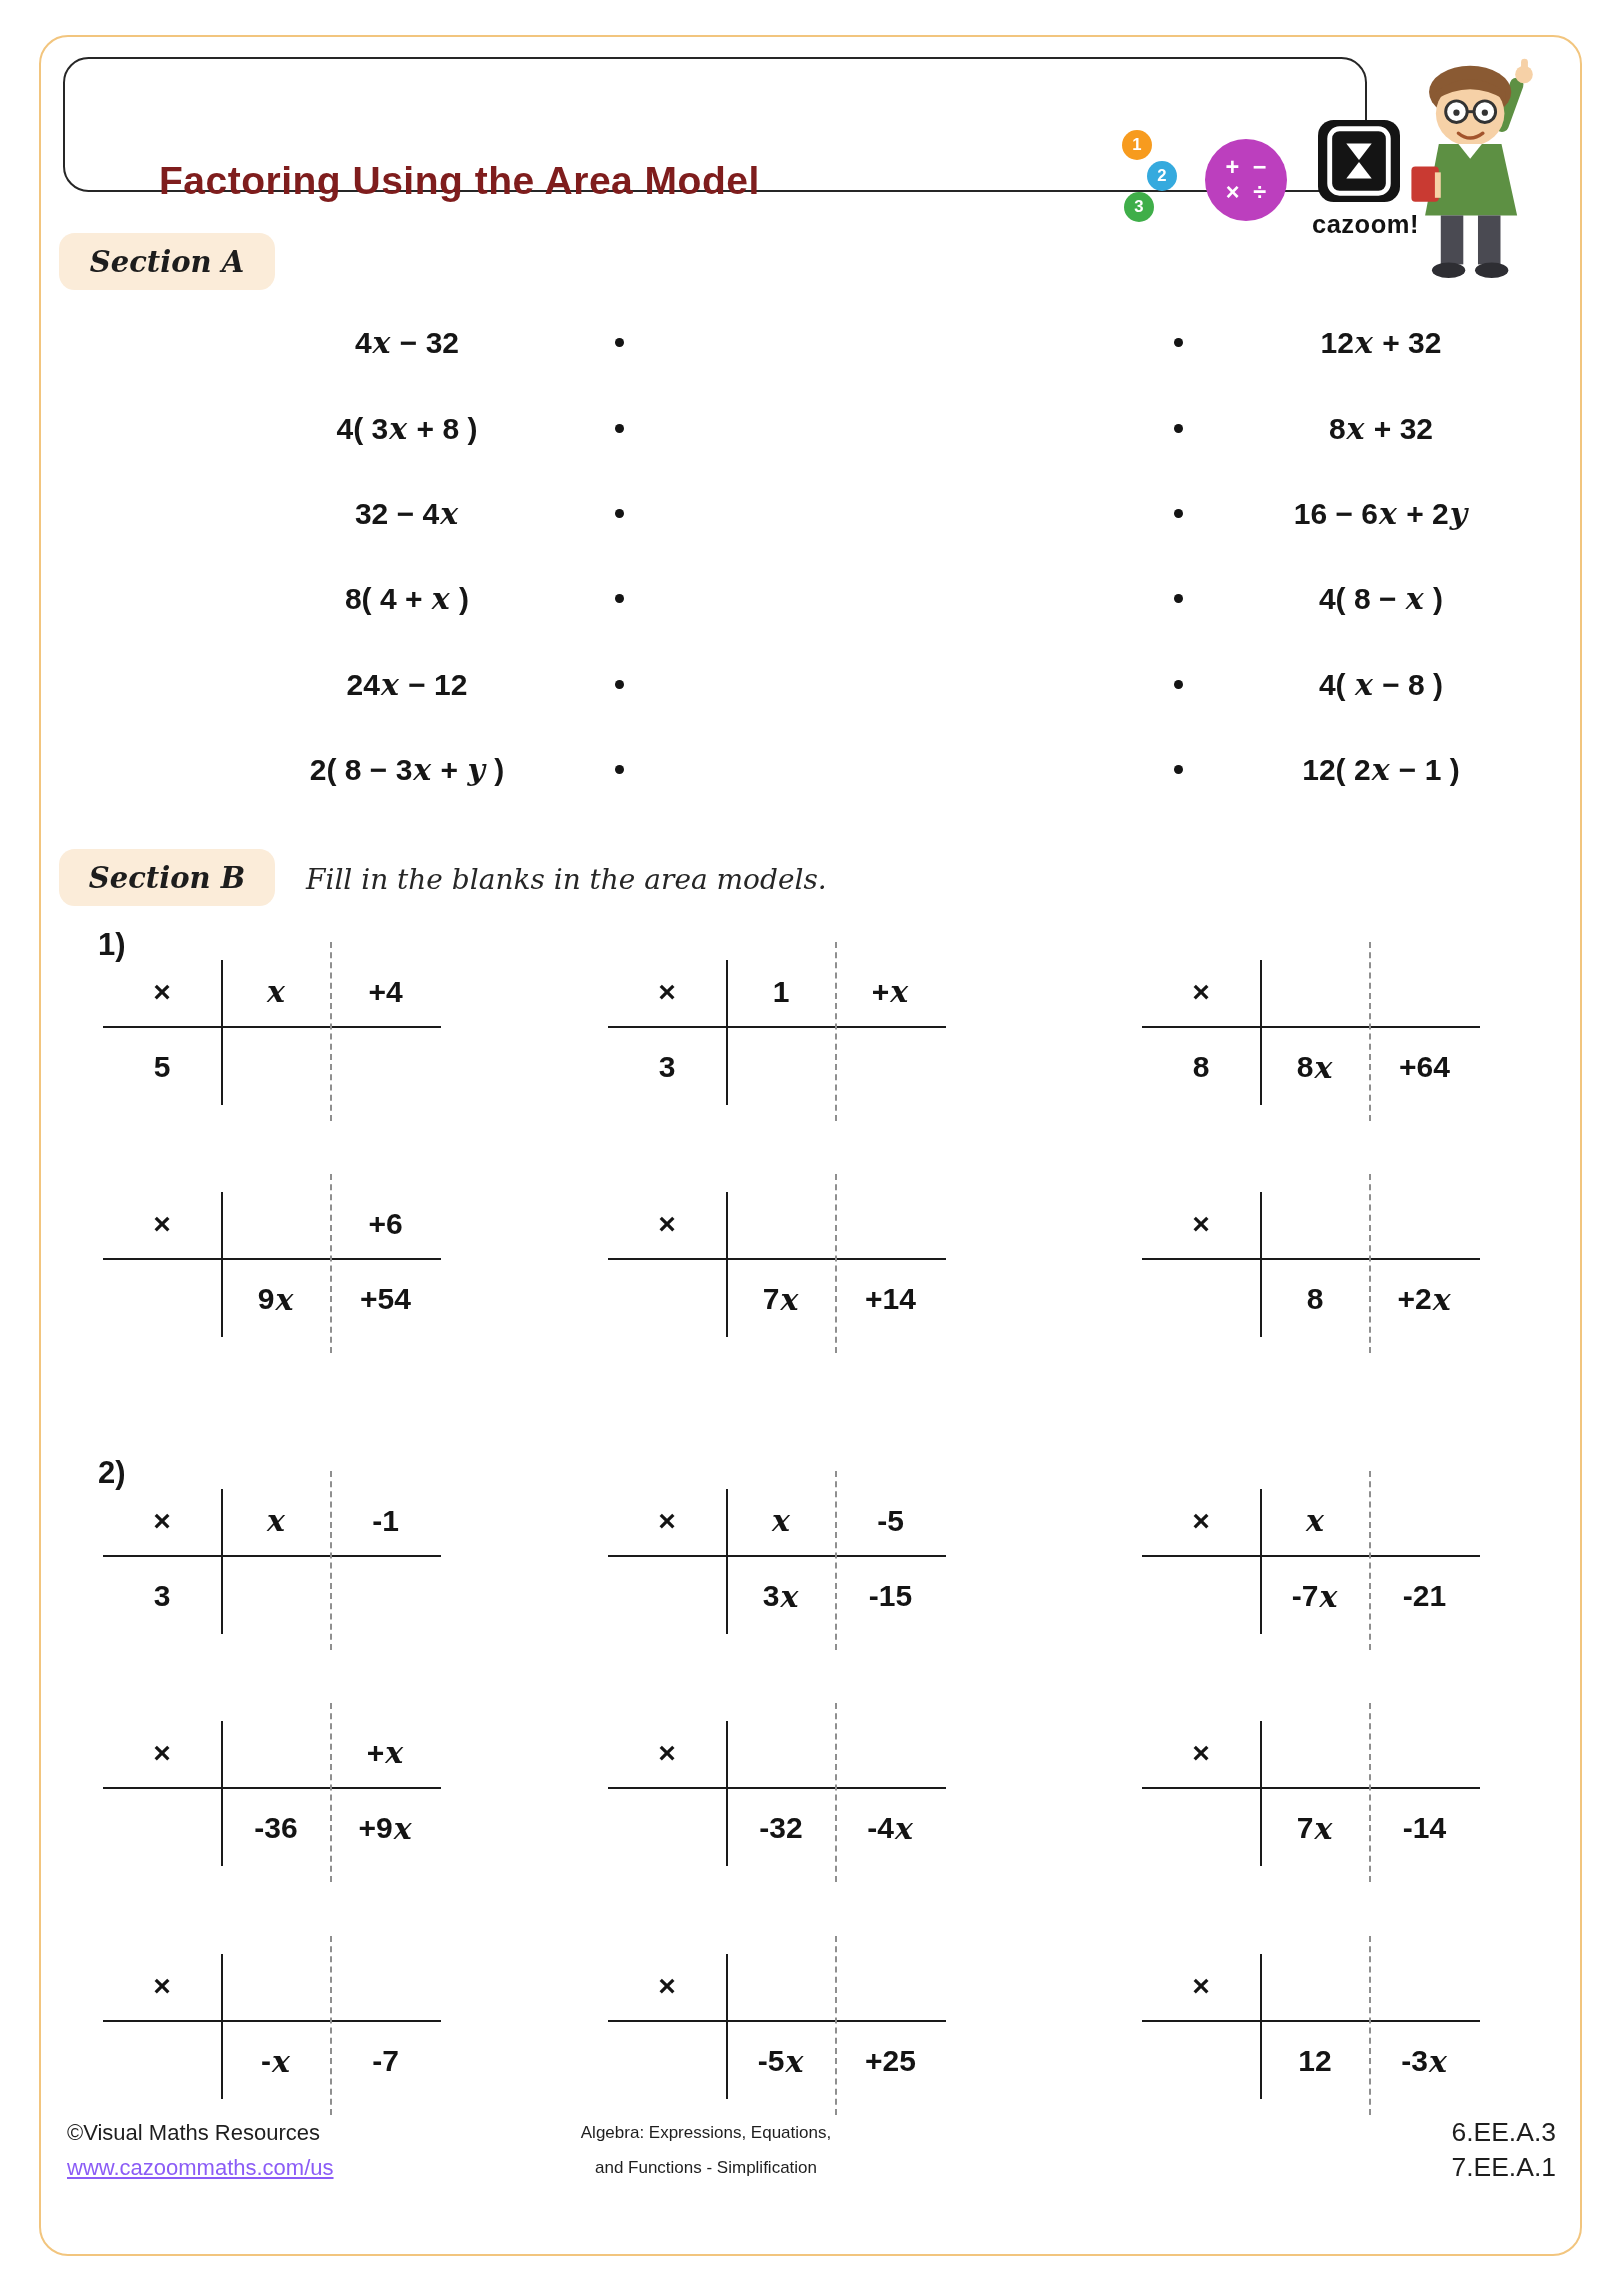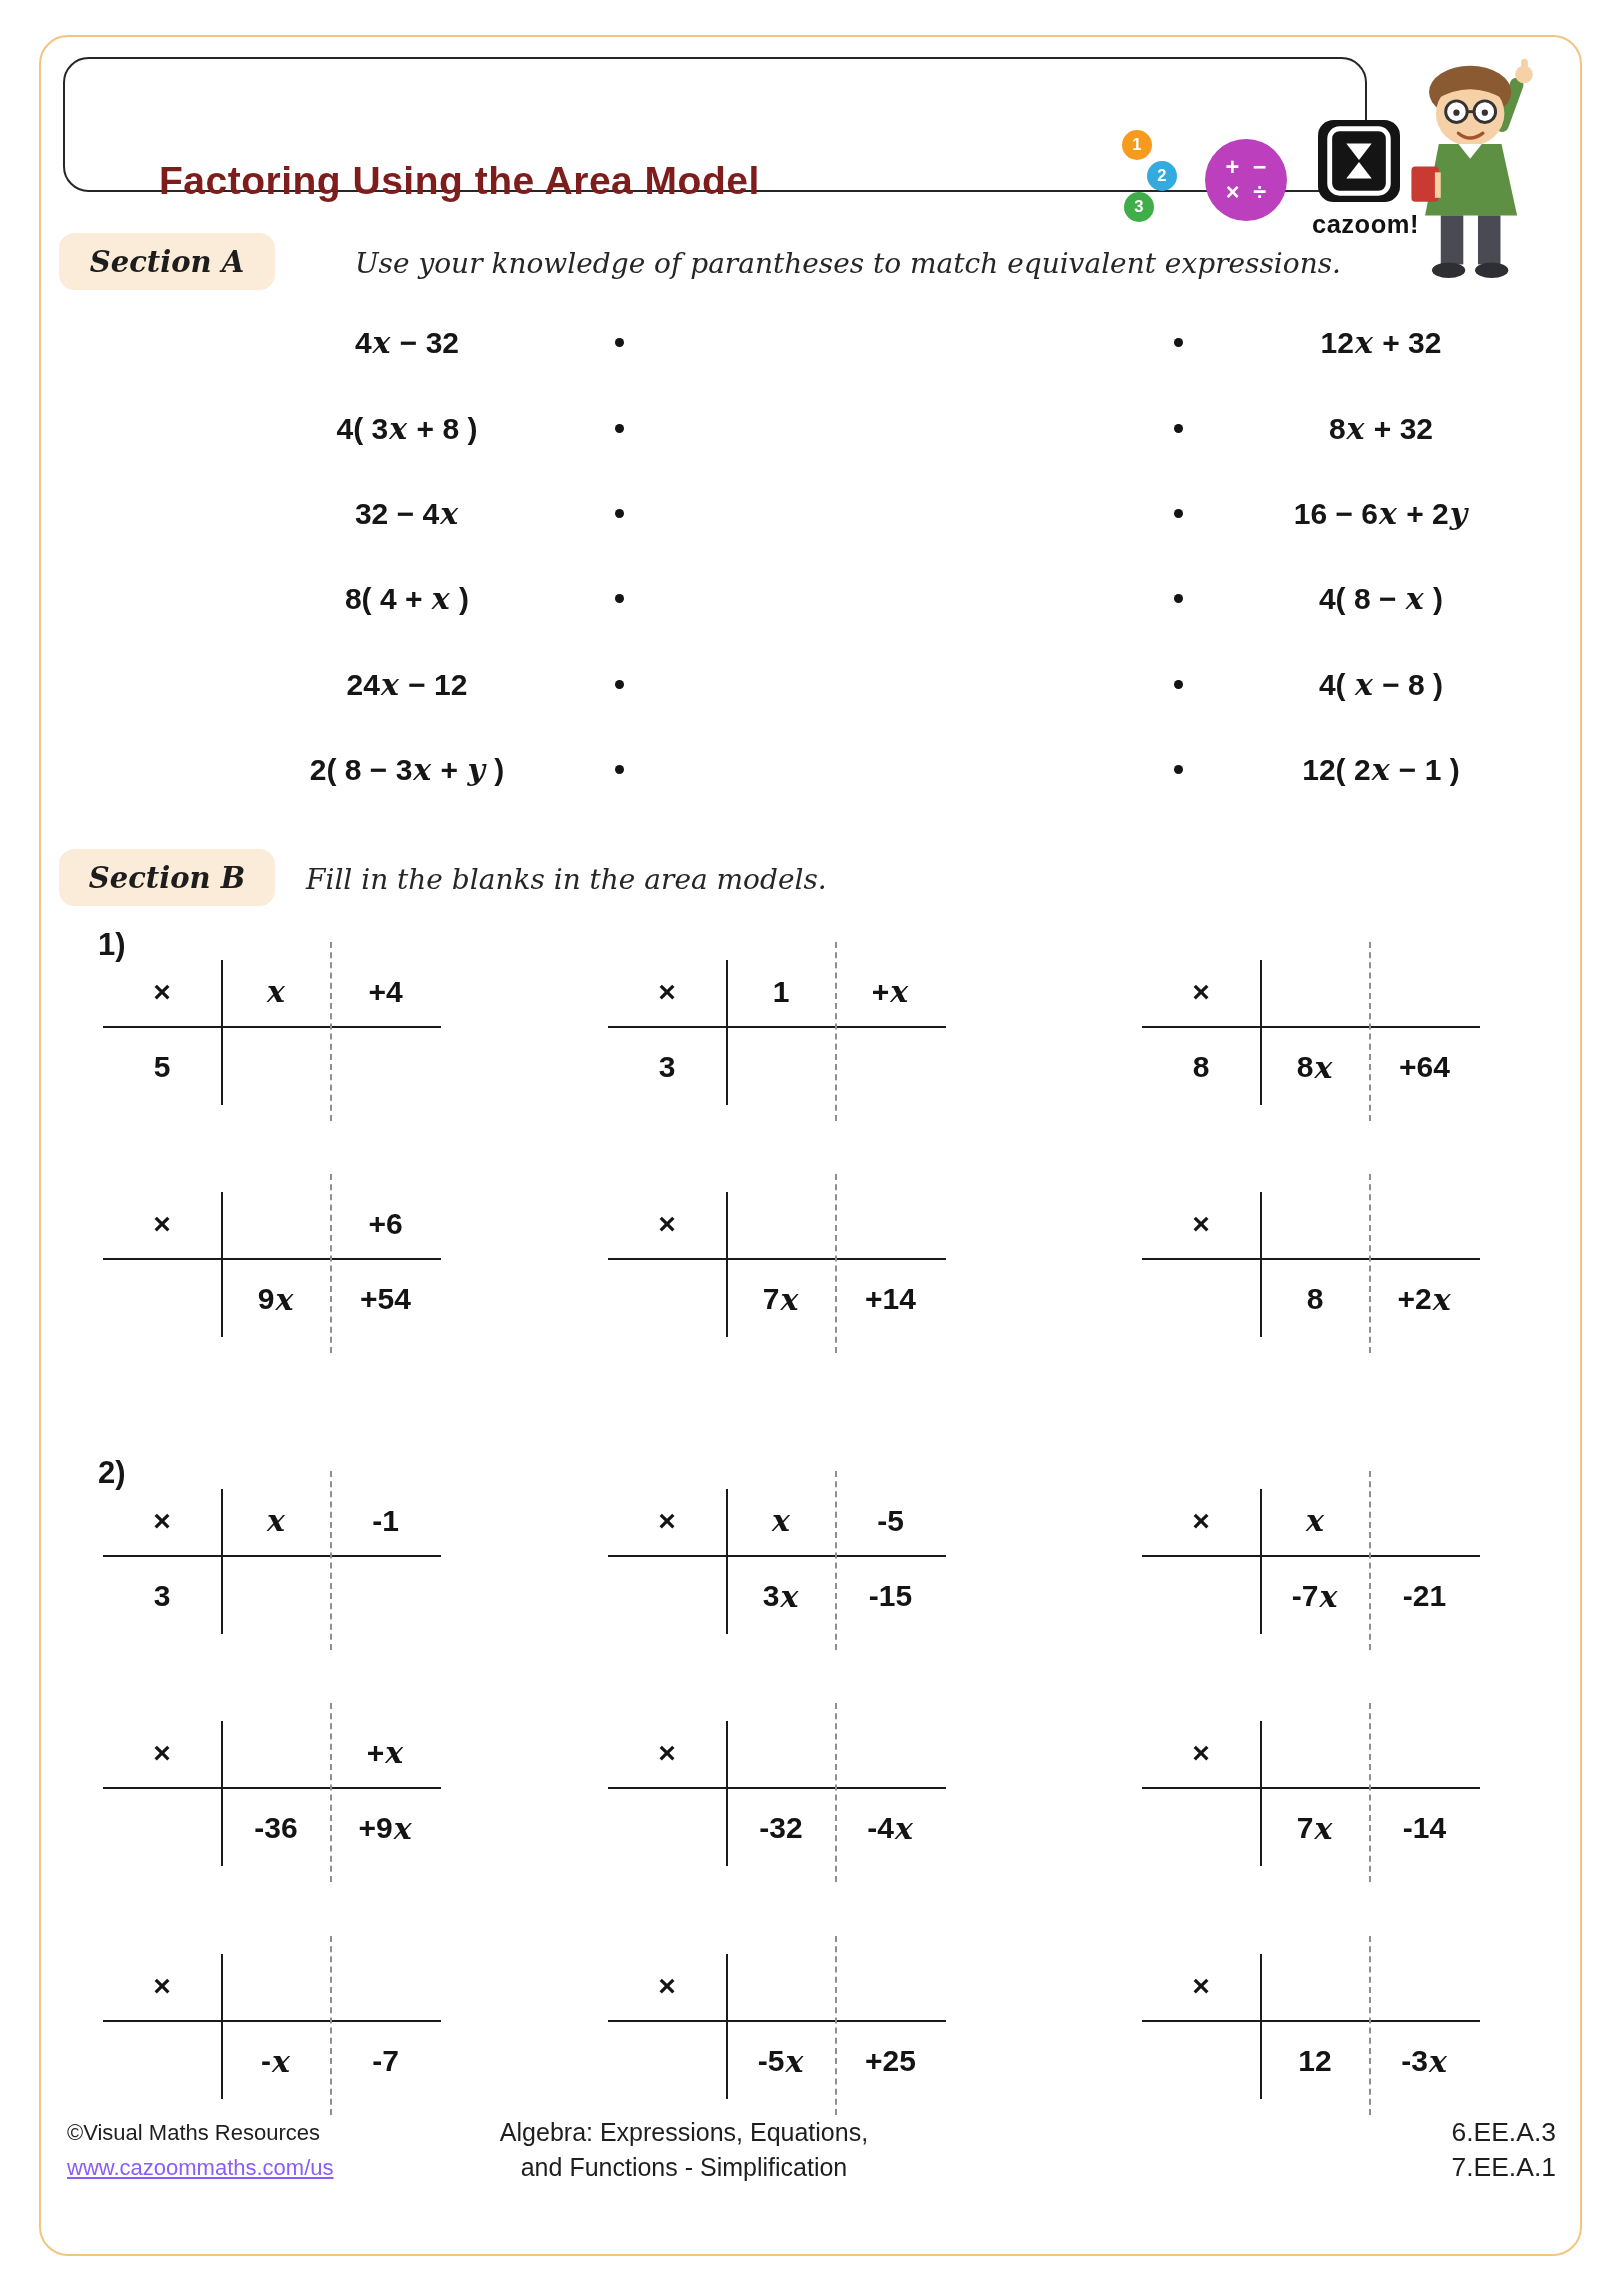--- a/index.html
+++ b/index.html
@@ -64,22 +64,22 @@
   .m-t2 { left:227px; top:0;    width:111px; height:71px; }
   .m-l  { left:0;     top:71px; width:118px; height:80px; }
   .m-c1 { left:118px; top:71px; width:110px; height:80px; }
   .m-c2 { left:227px; top:71px; width:111px; height:80px; }
   .hline { position:absolute; left:0; top:70px; width:100%; height:0; border-top:2.5px solid #1a1a1a; }
   .vline { position:absolute; left:118px; top:3.9px; bottom:2px; width:0; border-left:2.5px solid #1a1a1a; }
   .dline { position:absolute; left:227px; top:-13.7px; bottom:-13.7px; width:0; border-left:2px dashed #8f8f8f; }
 
   
   .footer-left  { position:absolute; left:67px;  top:2115px; font-size:22px; line-height:35px; color:#1e1e1e; }
-  .footer-center{ position:absolute; left:390px; top:2115px; width:588px; text-align:center;
-                  font-size:25px; line-height:35px; color:#1e1e1e; }
+  .footer-center{ position:absolute; left:412px; top:2115px; width:588px; text-align:center;
+                  font-size:17px; line-height:35px; color:#1e1e1e; }
   .footer-right { position:absolute; right:65px; top:2115px; text-align:right;
                   font-size:26.5px; line-height:35px; color:#1e1e1e; }
   .footer-link { color:#8b5cf6; text-decoration:underline; cursor:pointer; }
 </style>
 </head>
 <body>
 
 <div class="page">
   <div class="border-frame"></div>
 
@@ -131,21 +131,20 @@
       <rect x="28" y="120" width="28" height="36" rx="4" fill="#c93a32"></rect>
       <rect x="52" y="126" width="6" height="26" fill="#f6d1a7"></rect>
       <rect x="58" y="170" width="23" height="50" fill="#4a4a52"></rect>
       <rect x="96" y="170" width="23" height="50" fill="#4a4a52"></rect>
       <ellipse cx="66" cy="226" rx="17" ry="8" fill="#2e2e33"></ellipse>
       <ellipse cx="110" cy="226" rx="17" ry="8" fill="#2e2e33"></ellipse>
     </svg>
   </div>
 
   <div class="pill pill-a">Section A</div>
-  <div class="instruction ins-a">Use your knowledge of parantheses to match equivalent expressions.</div>
 
   <div class="mrow" style="top:321px">
     <div class="expr">4<i class="mi">x</i> − 32</div>
     <div class="bcell">
         <span class="bullet"></span>
       </div>
     <div></div>
     <div class="bcell">
         <span class="bullet"></span>
       </div>

